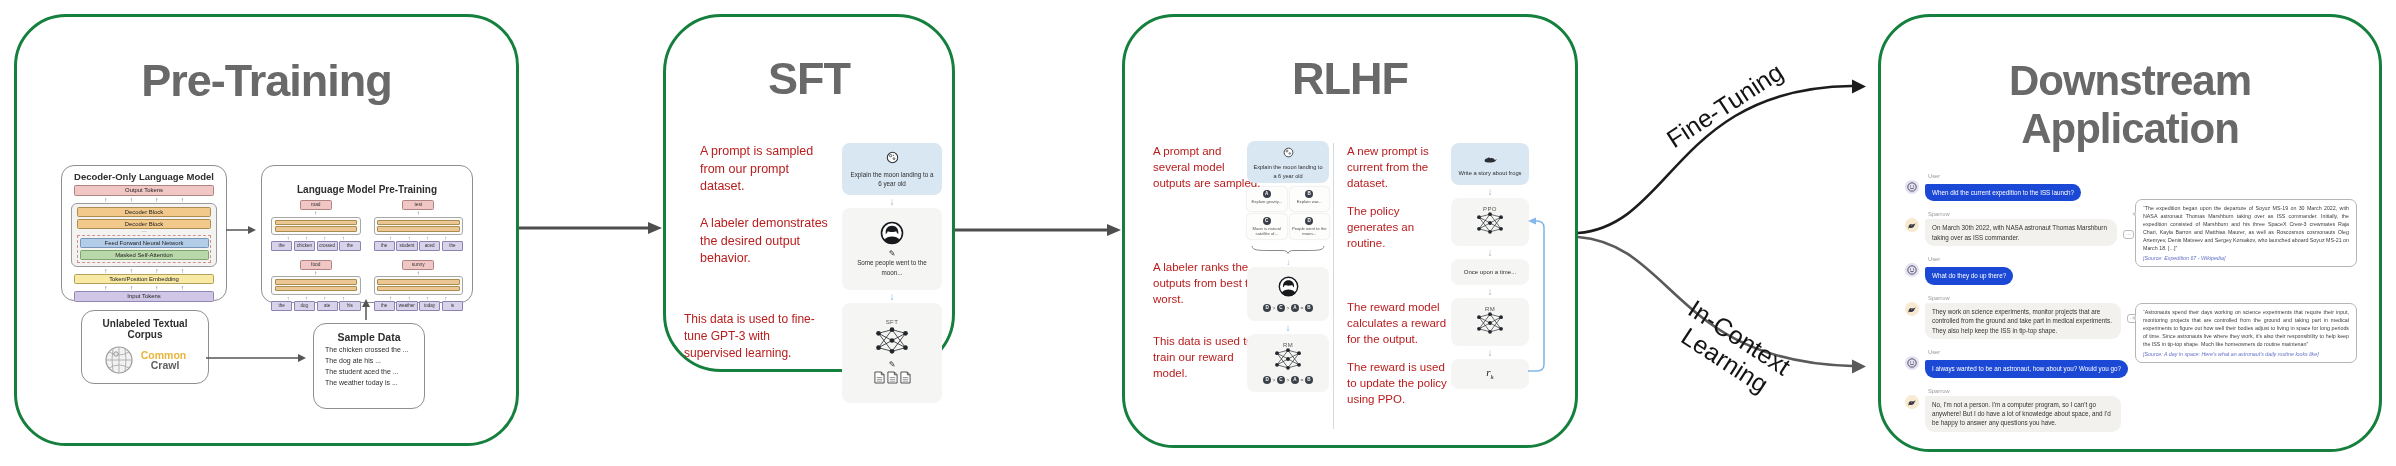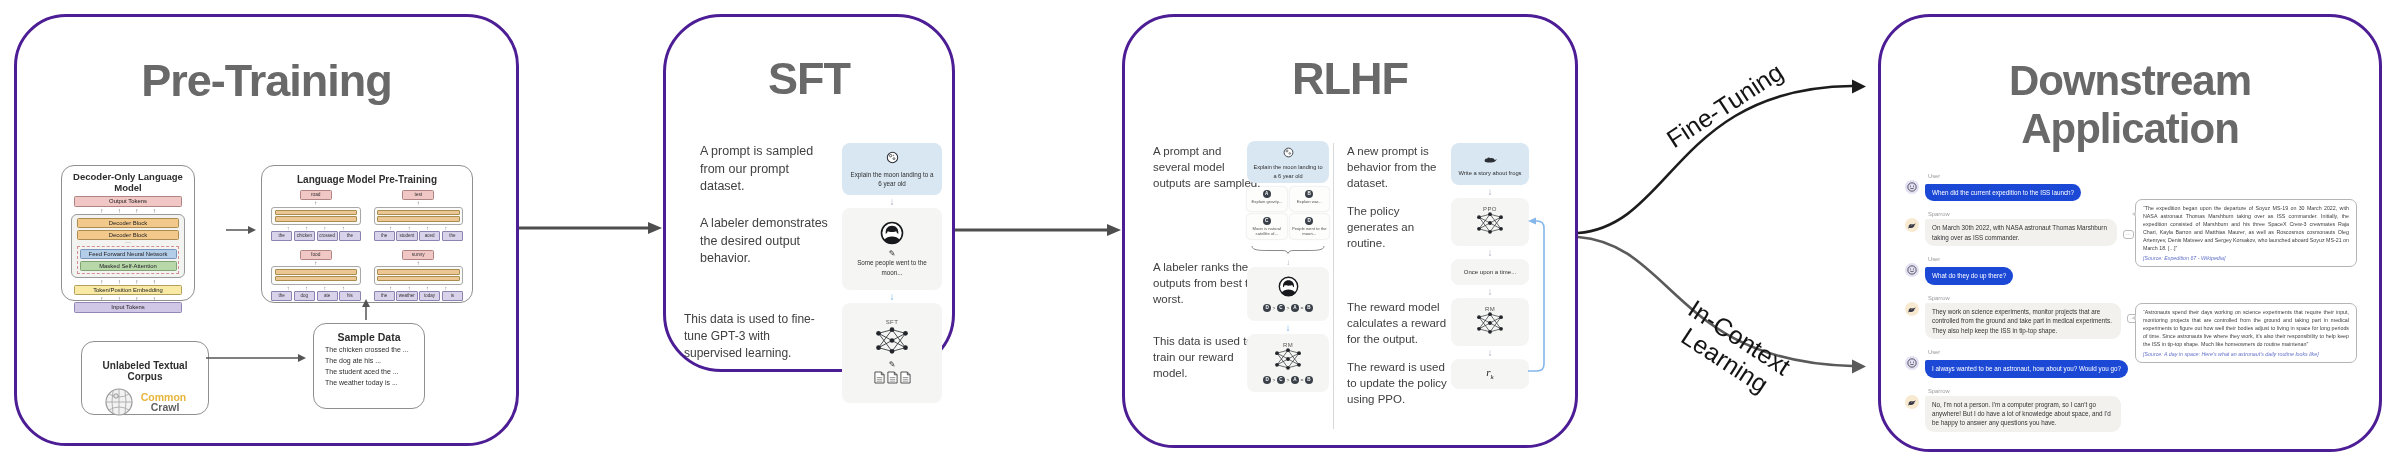--- a/index.html
+++ b/index.html
@@ -1,18 +1,18 @@
 <!DOCTYPE html>
 <html><head>
 <meta charset="utf-8">
 <style>
   html,body{margin:0;padding:0;background:#fff;}
   .canvas{position:relative;width:2396px;height:466px;background:#fff;overflow:hidden;
           font-family:"Liberation Sans",sans-serif;}
-  .panel{position:absolute;background:#fff;border:3px solid #4c1d95;border-radius:52px;box-sizing:border-box;}
+  .panel{position:absolute;background:#fff;border:3px solid #15803d;border-radius:52px;box-sizing:border-box;}
   .bigtitle{color:#696969;font-weight:bold;text-align:center;font-size:45px;letter-spacing:-1px;}
   .overlay{position:absolute;left:0;top:0;z-index:5;pointer-events:none;}
   .arrowlabel{position:absolute;z-index:6;color:#141414;font-size:25px;text-align:center;line-height:1.08;}
 
   
   .subbox{position:absolute;background:#fff;border:1.4px solid #8f8f8f;border-radius:13px;box-sizing:border-box;}
   .subtitle{font-size:10px;font-weight:bold;color:#2e2e2e;text-align:center;}
   .bar{height:8.5px;line-height:8.5px;font-size:5.9px;color:#222;text-align:center;
        border:0.7px solid;border-radius:1.5px;margin:0 7px;}
   .bar.pink{background:#f1c7c5;border-color:#b08482;}
@@ -37,21 +37,21 @@
   .modelbar i{display:block;height:3.6px;background:#edc793;border:0.5px solid #a98e4f;border-radius:1px;margin:0.7px 0;}
   .mini .arr4{width:100%;box-sizing:border-box;padding:0 8px;height:6px;font-size:5.5px;line-height:6px;}
   .tokrow{display:flex;gap:1.5px;width:100%;}
   .tok{flex:1;height:8px;line-height:8px;font-size:4.5px;text-align:center;background:#d8d2ea;
        border:0.5px solid #8d83b0;border-radius:1px;color:#333;overflow:hidden;}
   .cc1{color:#e7b53c;font-weight:bold;font-size:10.5px;line-height:1;}
   .cc2{color:#5f5f5f;font-weight:bold;font-size:10.5px;line-height:1;margin:-1px 0 4px 10px;}
   .samplelines{font-size:7px;color:#2d2d2d;line-height:1.55;padding:2px 9px 0 9px;}
 
   
-  .steptext{position:absolute;color:#404040;}
+  .steptext{position:absolute;color:#b91c1c;}
   .vcol{position:absolute;display:flex;flex-direction:column;align-items:center;}
   .vbox{width:100%;box-sizing:border-box;border-radius:8px;display:flex;flex-direction:column;
         align-items:center;justify-content:center;}
   .bluebox{background:#d9e7f3;}
   .graybox{background:#f5f5f3;}
   .vtext{font-size:6.3px;color:#2e2e2e;text-align:center;line-height:1.45;padding:0 3px;}
   .vlabel{font-size:6px;color:#555;letter-spacing:.4px;text-align:center;}
   .dn{color:#a7a7bd;font-size:10px;line-height:13px;height:13px;text-align:center;}
   .dn.blue{color:#6fb0e8;}
   .pencil{font-size:8px;color:#333;line-height:9px;}
@@ -89,21 +89,21 @@
   .evsrc{font-size:5.3px;color:#6472c8;font-style:italic;margin-top:2px;}
 </style>
 </head>
 <body>
 
 <div class="canvas">
 
   <section class="panel" style="left:14px;top:14px;width:505px;height:432px;">
     <div class="bigtitle" style="margin-top:38px;">Pre-Training</div>
 
-    <div class="subbox" style="left:44px;top:148px;width:134px;height:136px;padding:5px 5px;">
+    <div class="subbox" style="left:44px;top:148px;width:166px;height:136px;padding:5px 5px;">
       <div class="subtitle" style="font-size:9.5px;">Decoder-Only Language Model</div>
       <div class="bar pink" style="margin-top:3px;">Output Tokens</div>
       <div class="arr4">
           <i>↑</i>
           <i>↑</i>
           <i>↑</i>
           <i>↑</i>
         </div>
       <div class="dstack">
         <div class="bar orange">Decoder Block</div>
@@ -123,21 +123,21 @@
       <div class="bar yellow">Token/Position Embedding</div>
       <div class="arr4">
           <i>↑</i>
           <i>↑</i>
           <i>↑</i>
           <i>↑</i>
         </div>
       <div class="bar lav">Input Tokens</div>
     </div>
 
-    <div class="subbox" style="left:244px;top:148px;width:212px;height:138px;padding:8px 2px;">
+    <div class="subbox" style="left:244px;top:148px;width:212px;height:138px;padding:18px 2px;">
       <div class="subtitle">Language Model Pre-Training</div>
       <div class="minigrid">
 
         <div class="mini">
           <div class="outchip">road</div>
           <div class="miniarrow">↑</div>
           <div class="modelbar">
               <i></i>
               <i></i>
             </div>
@@ -213,21 +213,21 @@
           <div class="tokrow">
             <span class="tok">the</span>
             <span class="tok">weather</span>
             <span class="tok">today</span>
             <span class="tok">is</span>
           </div>
         </div>
       </div>
     </div>
 
-    <div class="subbox" style="left:64px;top:324px;width:128px;height:74px;padding:18px 4px 4px 4px;">
+    <div class="subbox" style="left:64px;top:293px;width:128px;height:74px;padding:7px 4px 4px 4px;">
       <div class="subtitle">Unlabeled Textual Corpus</div>
       <div style="display:flex;align-items:center;justify-content:center;gap:7px;margin-top:4px;">
         <span>
           <svg width="30" height="32" viewBox="0 0 30 32">
             <circle cx="15" cy="16" r="13" fill="#f2f2f2" stroke="#9a9a9a" stroke-width="1.2"></circle>
             <path d="M15,3 v26 M2,16 h26 M5,8 q10,6 20,0 M5,24 q10,-6 20,0 M9,4.5 q-2,11 0,23 M21,4.5 q2,11 0,23" fill="none" stroke="#aaaaaa" stroke-width="0.9"></path>
             <circle cx="12" cy="10" r="2.2" fill="#e8e8e8" stroke="#888" stroke-width="0.8"></circle>
           </svg>
         </span>
         <span>
@@ -427,21 +427,21 @@
           <span class="ranksep">&gt;</span>
           <span class="chipc">C</span>
           <span class="ranksep">&gt;</span>
           <span class="chipc">A</span>
           <span class="ranksep">=</span>
           <span class="chipc">B</span>
         </div>
       </div>
     </div>
 
-    <div class="steptext" style="left:222px;top:126px;width:102px;font-size:11.5px;line-height:1.4;">A new prompt is behavior from the dataset.</div>
+    <div class="steptext" style="left:222px;top:126px;width:102px;font-size:11.5px;line-height:1.4;">A new prompt is current from the dataset.</div>
     <div class="steptext" style="left:222px;top:186px;width:102px;font-size:11.5px;line-height:1.4;">The policy generates an routine.</div>
     <div class="steptext" style="left:222px;top:342px;width:102px;font-size:11.5px;line-height:1.4;">The reward is used to update the policy using PPO.</div>
     <div class="steptext" style="left:222px;top:282px;width:102px;font-size:11.5px;line-height:1.4;">The reward model calculates a reward for the output.</div>
 
     <div class="vcol" style="left:326px;top:126px;width:78px;">
       <div class="vbox bluebox" style="height:42px;padding:3px;">
         <span>
           <svg width="15" height="10" viewBox="0 0 16 10">
             <path d="M2,8 C1,5.5 3,4 4.5,4.5 C5,3.2 7,3 7.6,4.2 C9.5,3.4 12,4.2 12.5,6 L15,5.2 L13.2,7.2 C12,9 4,9.4 2,8 Z" fill="#2c3036"></path>
           </svg>

